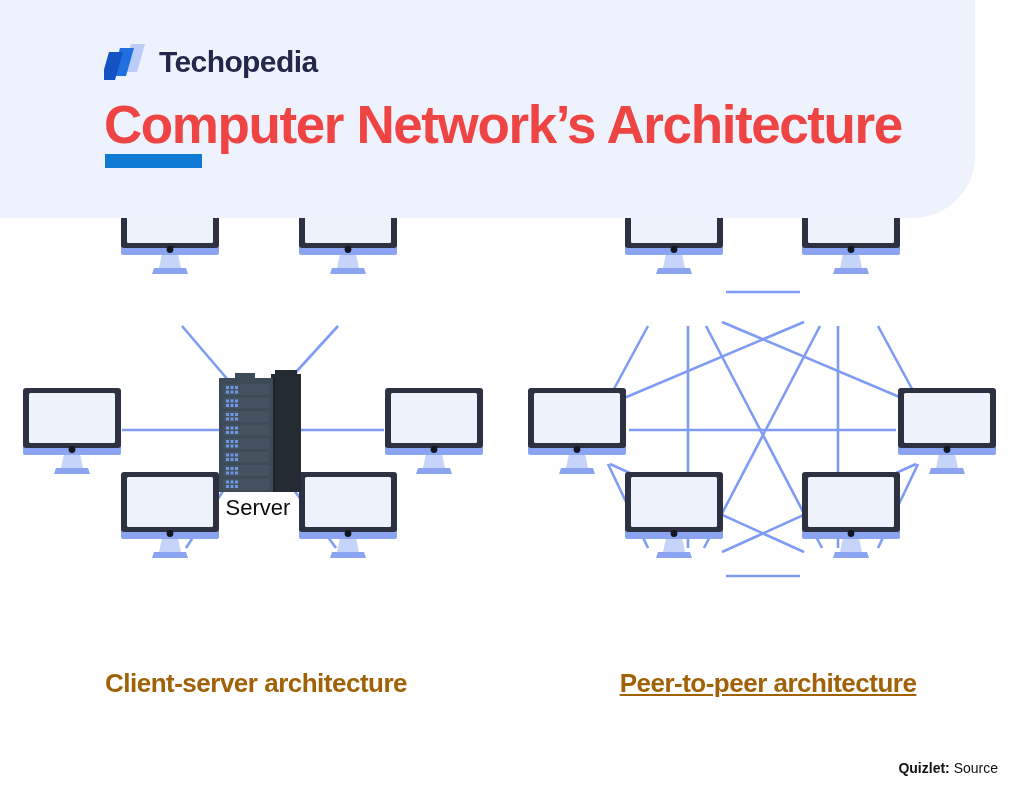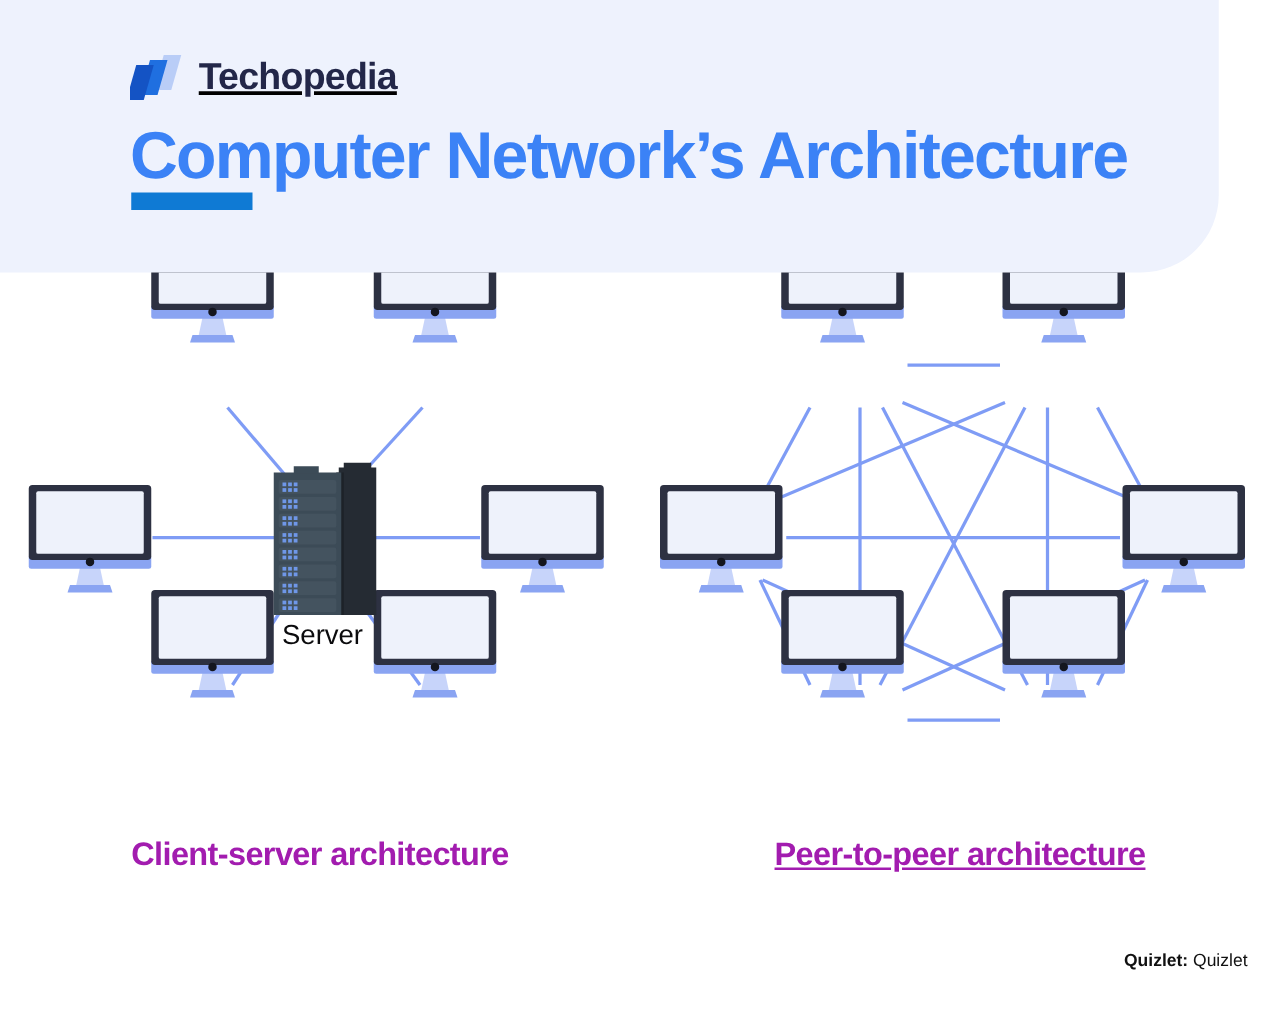--- a/index.html
+++ b/index.html
@@ -28,40 +28,39 @@
   }
 
   
   #logo {
     position: absolute;
     left: 104px;
     top: 42px;
     display: flex;
     align-items: center;
     gap: 11px;
-    text-decoration: underline;
   }
   #logo-mark { width: 44px; height: 40px; display: block; }
   #logo-word {
     font-size: 30px;
     font-weight: bold;
     color: #232749;
     letter-spacing: -0.6px;
     line-height: 1;
     white-space: nowrap;
   }
 
   
   #page-title {
     position: absolute;
     left: 104px;
     top: 96px;
     font-size: 53px;
     font-weight: bold;
-    color: #3b82f6;
+    color: #ef4444;
     letter-spacing: -1.4px;
     line-height: 1.08;
     white-space: nowrap;
     font-stretch: condensed;
   }
   #title-rule {
     position: absolute;
     left: 105px;
     top: 154px;
     width: 97px;
@@ -78,21 +77,21 @@
     height: 480px;
   }
   #diagram-svg { display: block; width: 1024px; height: 480px; }
 
   
   .caption {
     position: absolute;
     top: 668px;
     font-size: 26px;
     font-weight: bold;
-    color: #a21caf;
+    color: #a16207;
     letter-spacing: -0.5px;
     white-space: nowrap;
     text-align: center;
   }
   #caption-left  { left: 0;   width: 512px; }
   #caption-right { left: 512px; width: 512px; text-decoration: underline; }
 
   
   #source {
     position: absolute;
@@ -283,14 +282,14 @@
     <use href="#monitor" x="799" y="252" width="104" height="92"></use>
   </g>
 </svg>
 </div>
 
 <div class="caption" id="caption-left">Client-server architecture</div>
 <div class="caption" id="caption-right">Peer-to-peer architecture</div>
 
 <div id="source">
   <span id="source-label">Quizlet:</span>
-  <span id="source-value">Quizlet</span>
+  <span id="source-value">Source</span>
 </div>
 
 </body></html>

